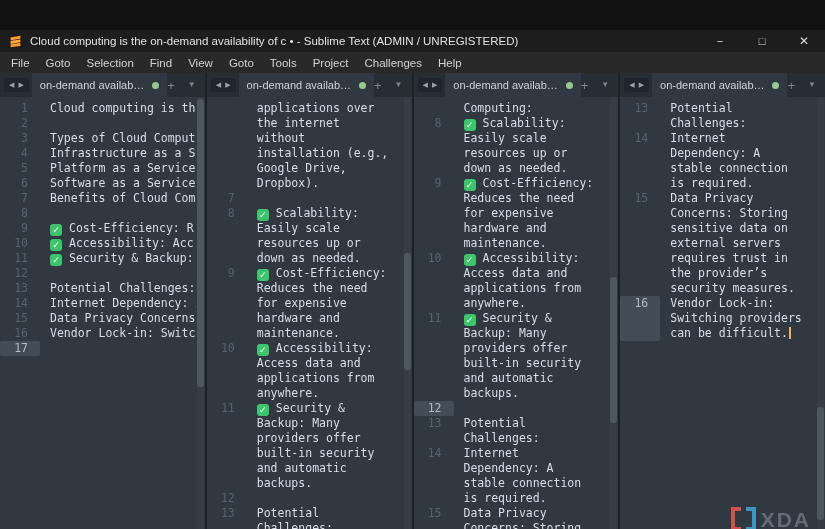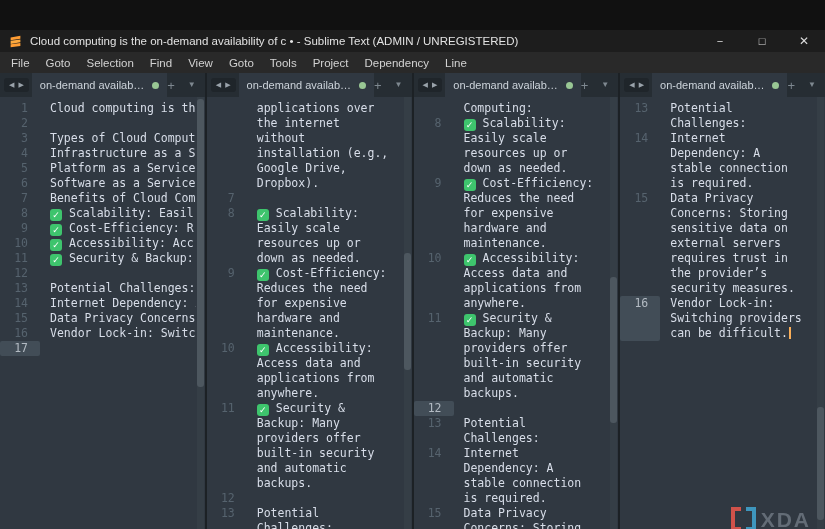--- a/index.html
+++ b/index.html
@@ -98,22 +98,22 @@
 
   <div class="menubar">
     <span class="menu-item">File</span>
     <span class="menu-item">Goto</span>
     <span class="menu-item">Selection</span>
     <span class="menu-item">Find</span>
     <span class="menu-item">View</span>
     <span class="menu-item">Goto</span>
     <span class="menu-item">Tools</span>
     <span class="menu-item">Project</span>
-    <span class="menu-item">Dependency</span>
-    <span class="menu-item">Line</span>
+    <span class="menu-item">Challenges</span>
+    <span class="menu-item">Help</span>
   </div>
 
   <div class="main">
 
     <div class="pane nowrap p1">
       <div class="tabbar">
         <span class="tab-nav">
             <span>◀</span>
             <span>▶</span>
           </span>
@@ -151,21 +151,20 @@
             <div class="row">
               <div class="gutter">6</div>
               <div class="code">Software as a Service</div>
             </div>
             <div class="row">
               <div class="gutter">7</div>
               <div class="code">Benefits of Cloud Comp</div>
             </div>
             <div class="row">
               <div class="gutter">8</div>
-              <div class="code"><span class="check">✓</span>Scalability: Easil</div>
             </div>
             <div class="row">
               <div class="gutter">9</div>
               <div class="code"><span class="check">✓</span>Cost-Efficiency: R</div>
             </div>
             <div class="row">
               <div class="gutter">10</div>
               <div class="code"><span class="check">✓</span>Accessibility: Acc</div>
             </div>
             <div class="row">

